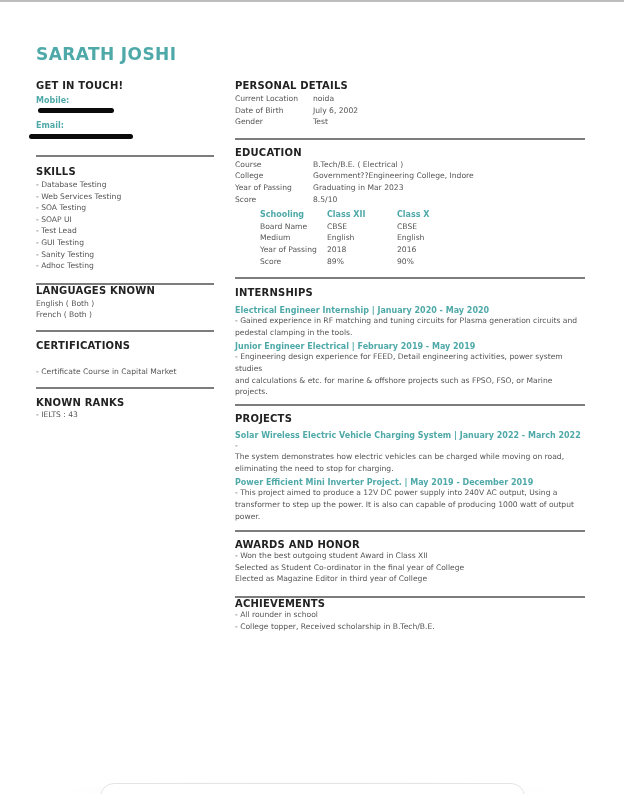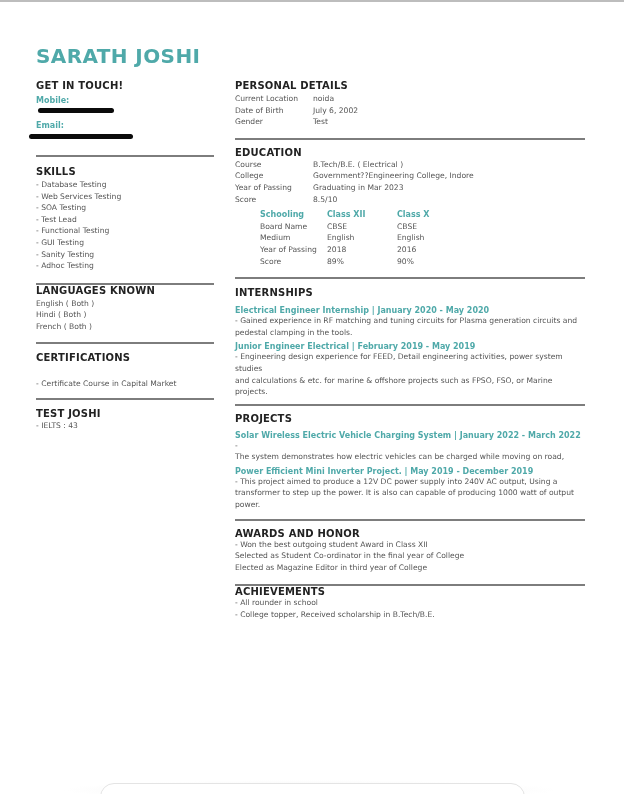--- a/index.html
+++ b/index.html
@@ -1,19 +1,19 @@
 <!DOCTYPE html>
 <html><head>
   <meta charset="utf-8">
   <style>
     * { margin: 0; padding: 0; box-sizing: border-box; }
     html, body { width: 624px; height: 794px; overflow: hidden; background: #ffffff; }
     body { font-family: "DejaVu Sans", sans-serif; color: #555; position: relative; }
     .topband { position: absolute; left: 0; top: 0; width: 624px; height: 2px; background: #bdbdbd; }
-    .name { position: absolute; left: 36px; top: 44px; font-size: 20px; font-weight: bold; color: #4fa9a9; letter-spacing: 0.4px; }
+    .name { position: absolute; left: 36px; top: 44px; font-size: 17px; font-weight: bold; color: #4fa9a9; letter-spacing: 0.4px; }
 
     .left { position: absolute; left: 36px; top: 80px; width: 178px; }
     .right { position: absolute; left: 235px; top: 80px; width: 350px; }
 
     .h { font-size: 10px; font-weight: bold; color: #222; letter-spacing: 0.2px; }
     .sub { font-size: 8px; font-weight: bold; color: #4fa9a9; }
     .t { font-size: 7.6px; color: #555; line-height: 11.6px; }
     .divider { height: 2px; background: #7d7d7d; }
 
     .redact { height: 5px; background: #0b0b0b; border-radius: 3px; }
@@ -44,47 +44,46 @@
     <div class="redact" style="width:104px;margin-top:4px;margin-left:-7px;"></div>
   </div>
   <div class="divider" style="margin-top:16px;"></div>
 
   <div style="margin-top:9px;">
     <div class="h">SKILLS</div>
     <div style="margin-top:2px;">
       <div class="t">- Database Testing</div>
       <div class="t">- Web Services Testing</div>
       <div class="t">- SOA Testing</div>
+      <div class="t">- SOAP UI</div>
       <div class="t">- Test Lead</div>
-      <div class="t">- Functional Testing</div>
       <div class="t">- GUI Testing</div>
       <div class="t">- Sanity Testing</div>
       <div class="t">- Adhoc Testing</div>
     </div>
   </div>
   <div class="divider" style="margin-top:11px;"></div>
 
   <div style="margin-top:0;">
     <div class="h">LANGUAGES KNOWN</div>
     <div style="margin-top:2px;">
       <div class="t">English ( Both )</div>
-      <div class="t">Hindi ( Both )</div>
       <div class="t">French ( Both )</div>
     </div>
   </div>
   <div class="divider" style="margin-top:9px;"></div>
 
   <div style="margin-top:8px;">
     <div class="h">CERTIFICATIONS</div>
     <div class="t" style="margin-top:15px;">- Certificate Course in Capital Market</div>
   </div>
   <div class="divider" style="margin-top:9px;"></div>
 
   <div style="margin-top:8px;">
-    <div class="h">TEST JOSHI</div>
+    <div class="h">KNOWN RANKS</div>
     <div class="t" style="margin-top:1px;">- IELTS : 43</div>
   </div>
 </div>
 
 <div class="right">
   <div>
     <div class="h">PERSONAL DETAILS</div>
     <div style="margin-top:2px;">
       <div class="kv">
           <span class="k">Current Location</span>
@@ -155,20 +154,21 @@
     <div class="t">- Engineering design experience for FEED, Detail engineering activities, power system studies</div>
     <div class="t">and calculations &amp; etc. for marine &amp; offshore projects such as FPSO, FSO, or Marine projects.</div>
   </div>
   <div class="divider" style="margin-top:6px;"></div>
 
   <div style="margin-top:7px;">
     <div class="h">PROJECTS</div>
     <div class="sub" style="margin-top:7px;">Solar Wireless Electric Vehicle Charging System | January 2022 - March 2022</div>
     <div class="t">-</div>
     <div class="t">The system demonstrates how electric vehicles can be charged while moving on road,</div>
+    <div class="t">eliminating the need to stop for charging.</div>
     <div class="sub" style="margin-top:4px;">Power Efficient Mini Inverter Project. | May 2019 - December 2019</div>
     <div class="t">- This project aimed to produce a 12V DC power supply into 240V AC output, Using a</div>
     <div class="t">transformer to step up the power. It is also can capable of producing 1000 watt of output</div>
     <div class="t">power.</div>
   </div>
   <div class="divider" style="margin-top:8px;"></div>
 
   <div style="margin-top:7px;">
     <div class="h">AWARDS AND HONOR</div>
     <div class="t">- Won the best outgoing student Award in Class XII</div>

